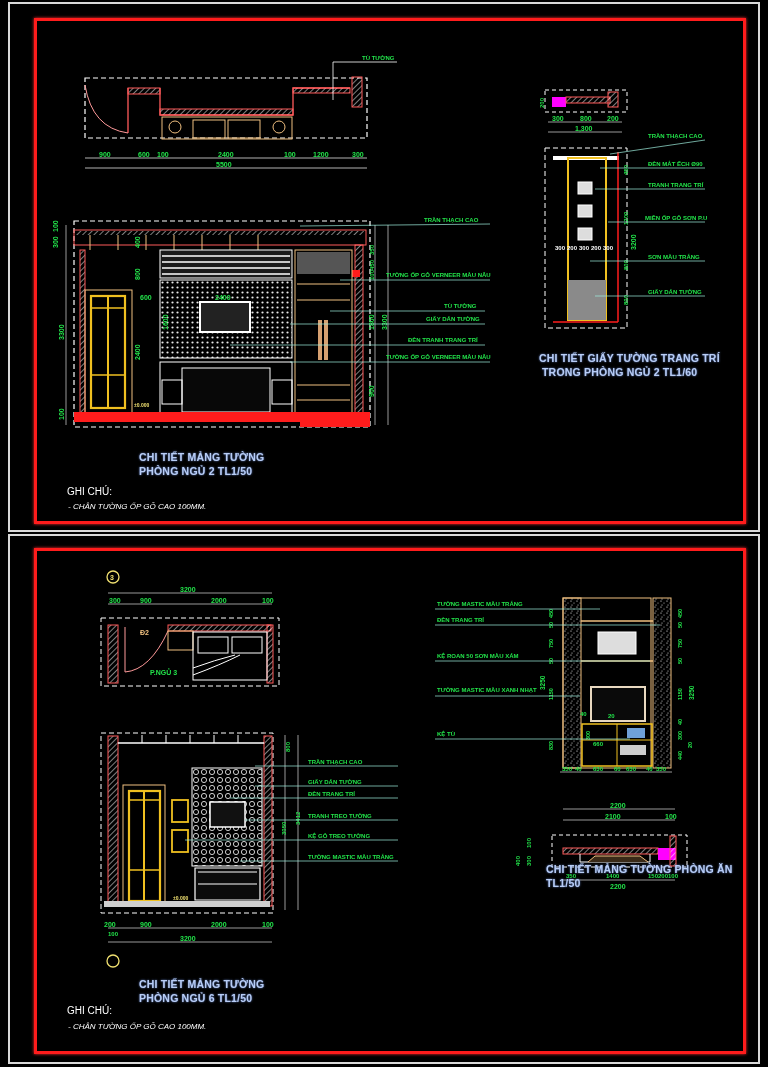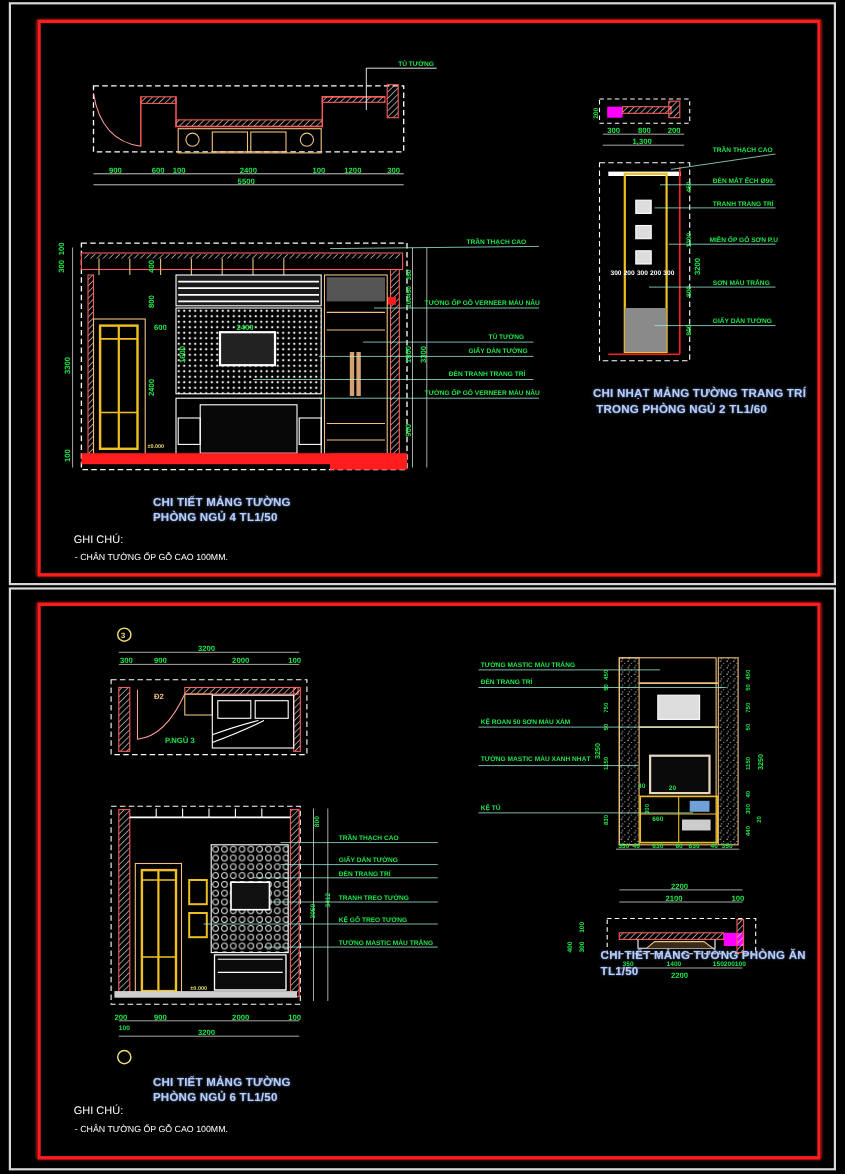--- a/index.html
+++ b/index.html
@@ -7,21 +7,21 @@
   .sheet{position:absolute;left:8px;width:752px;border:2px solid #d9d9d9;box-sizing:border-box;background:#000;}
   #sheet-1{top:2px;height:530px;}
   #sheet-2{top:534px;height:530px;}
   .frame{position:absolute;border:3px solid #ff1c1c;box-sizing:border-box;box-shadow:0 0 3px #ff3030;}
   #sheet-1 .frame{left:24px;top:14px;width:712px;height:506px;}
   #sheet-2 .frame{left:24px;top:12px;width:712px;height:506px;}
   svg.draw{position:absolute;left:0;top:0;width:768px;height:1067px;}
   .t{font-family:"Liberation Sans",sans-serif;font-weight:bold;}
   .title{position:absolute;color:#b8cdf5;font-weight:bold;font-size:10.5px;line-height:14px;letter-spacing:0.2px;text-shadow:0 0 2px #6f8fd8;}
   .note-h{position:absolute;color:#fff;font-weight:normal;font-size:10px;}
-  .note{position:absolute;color:#fff;font-size:8px;}
+  .note{position:absolute;color:#fff;font-size:8px;font-style:italic;}
 </style>
 </head>
 <body>
 
 <div class="sheet" id="sheet-1">
   <div class="frame"></div>
 </div>
 <div class="sheet" id="sheet-2">
   <div class="frame"></div>
 </div>
@@ -353,24 +353,24 @@
       <text x="658" y="878">200</text>
       <text x="668" y="878">100</text>
       <text x="610" y="889" font-size="7">2200</text>
     </g>
     <line x1="563" y1="880" x2="675" y2="880" stroke="#fff" stroke-width="0.6"></line>
   </g>
 </svg>
 
 <div class="title" style="left:139px;top:450px;">
   <div>CHI TIẾT MẢNG TƯỜNG</div>
-  <div>PHÒNG NGỦ 4 TL1/50</div>
+  <div>PHÒNG NGỦ 2 TL1/50</div>
 </div>
 <div class="title" style="left:539px;top:351px;">
-  <div>CHI NHẠT MẢNG TƯỜNG TRANG TRÍ</div>
+  <div>CHI TIẾT GIẤY TƯỜNG TRANG TRÍ</div>
   <div style="padding-left:3px;">TRONG PHÒNG NGỦ 2 TL1/60</div>
 </div>
 <div class="note-h" style="left:67px;top:486px;">GHI CHÚ:</div>
 <div class="note" style="left:68px;top:502px;">- CHÂN TƯỜNG ỐP GỖ CAO 100MM.</div>
 
 <div class="title" style="left:139px;top:977px;">
   <div>CHI TIẾT MẢNG TƯỜNG</div>
   <div>PHÒNG NGỦ 6 TL1/50</div>
 </div>
 <div class="title" style="left:546px;top:862px;">CHI TIẾT MẢNG TƯỜNG PHÒNG ĂN TL1/50</div>

